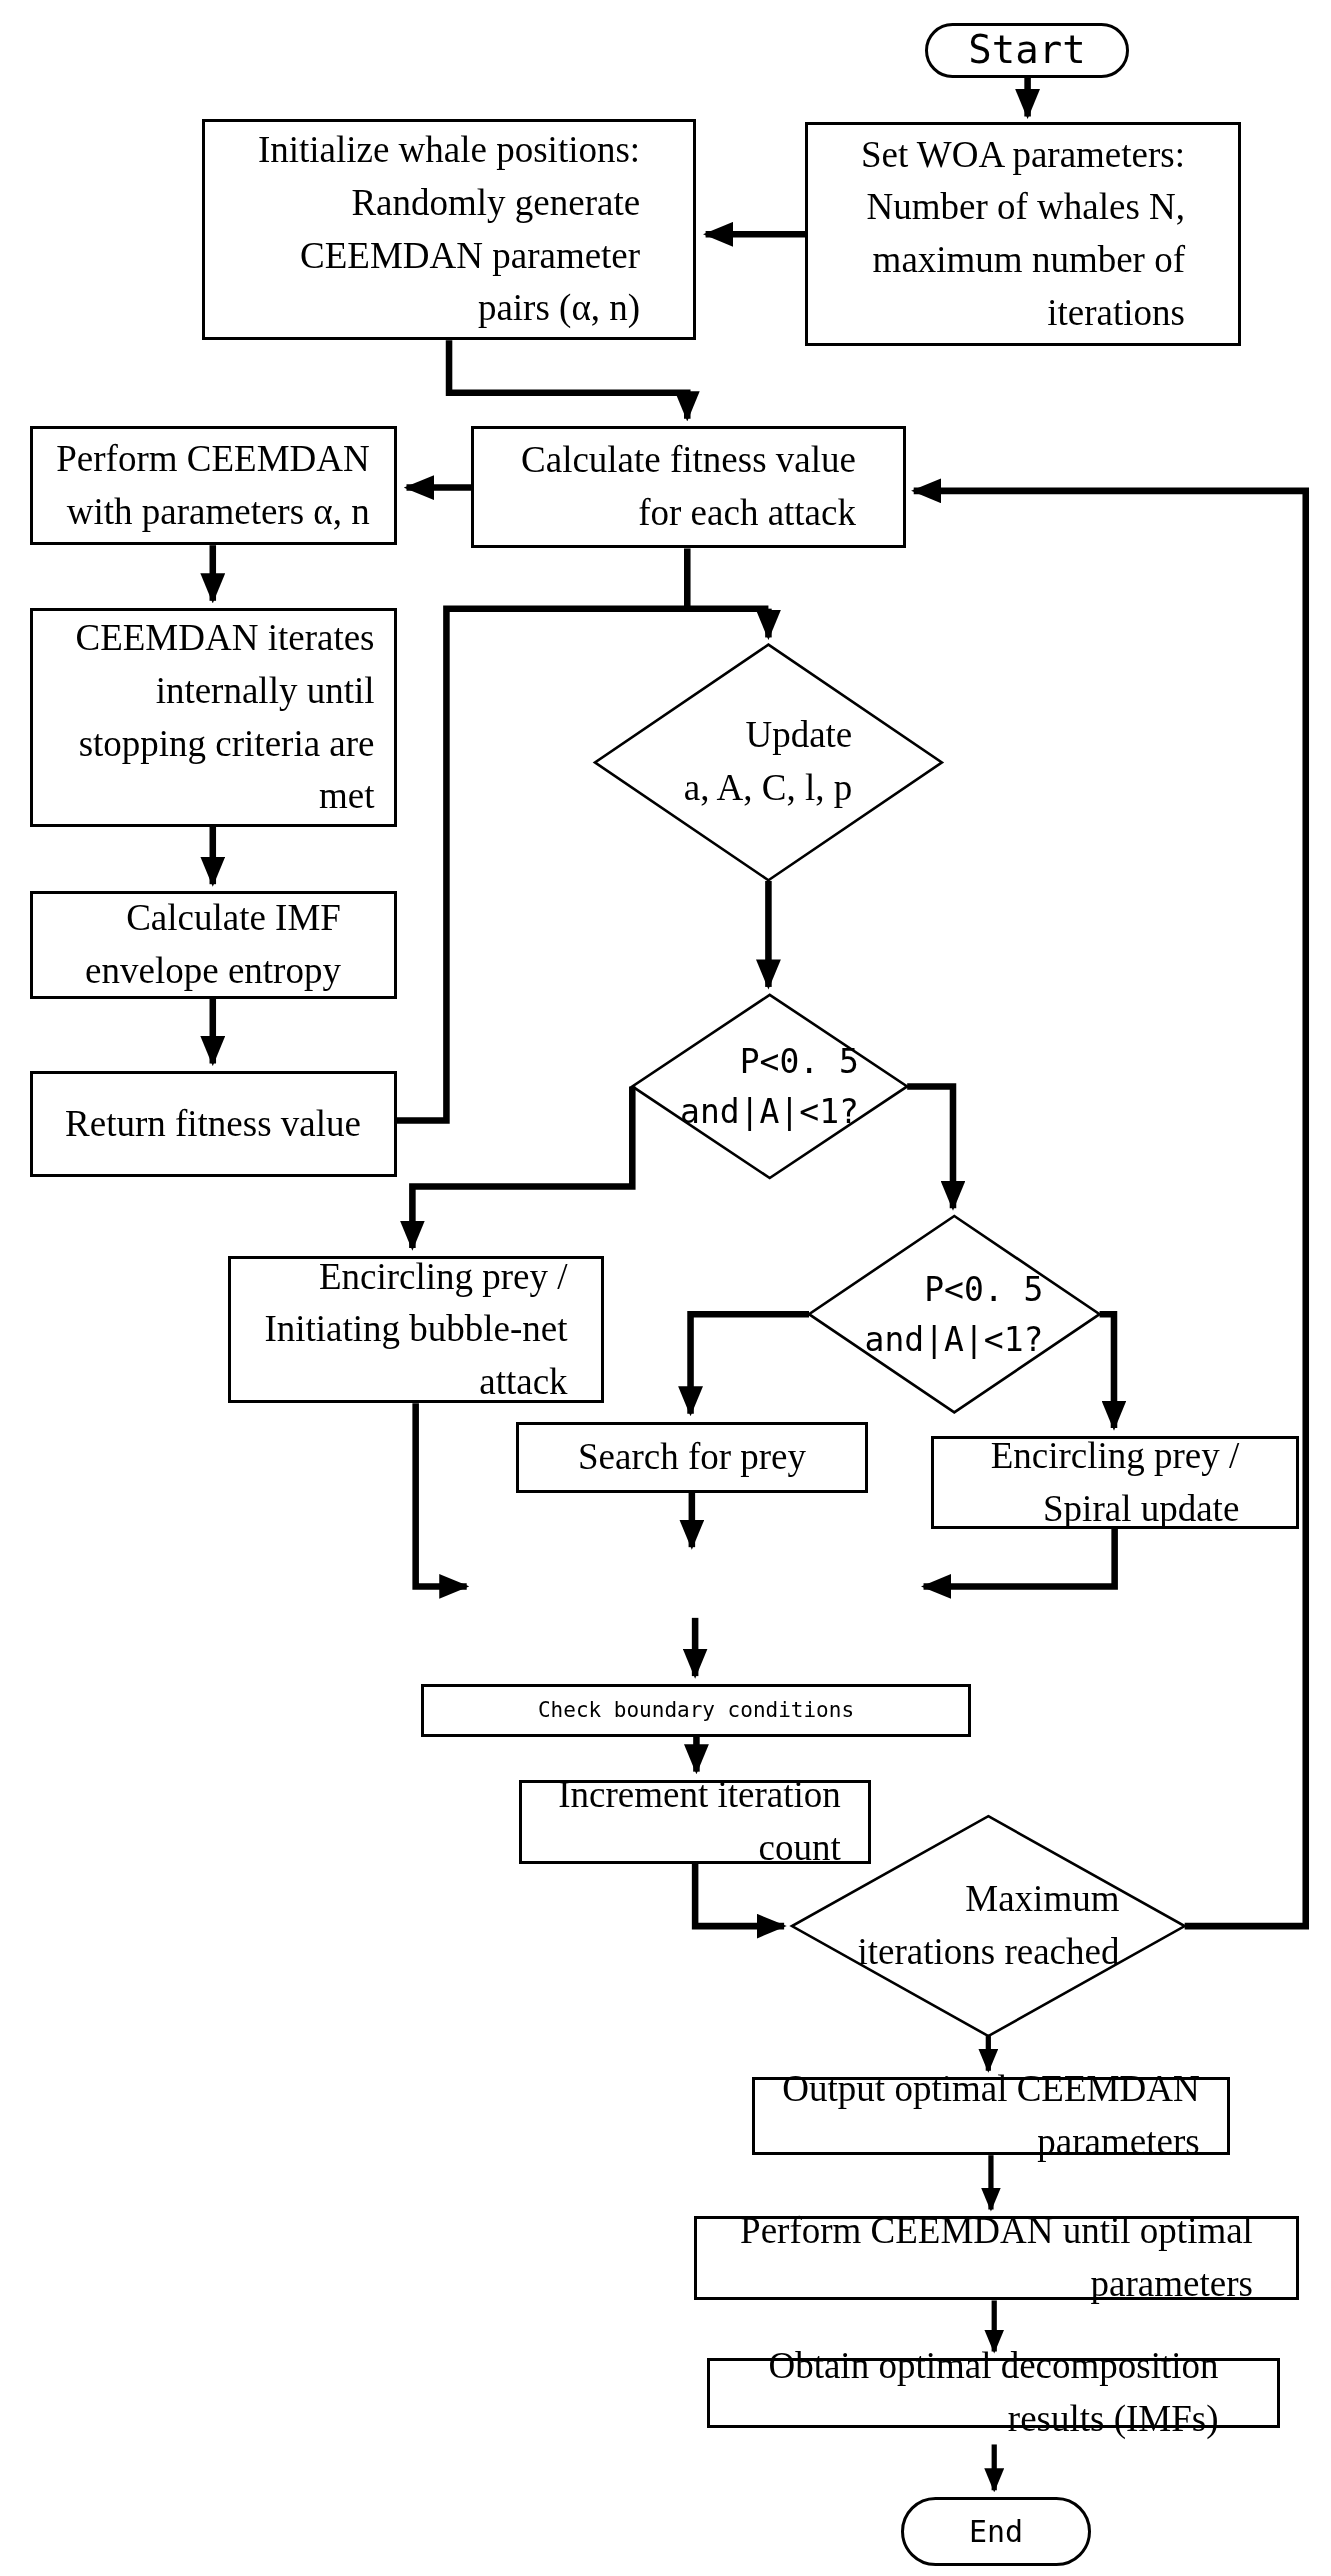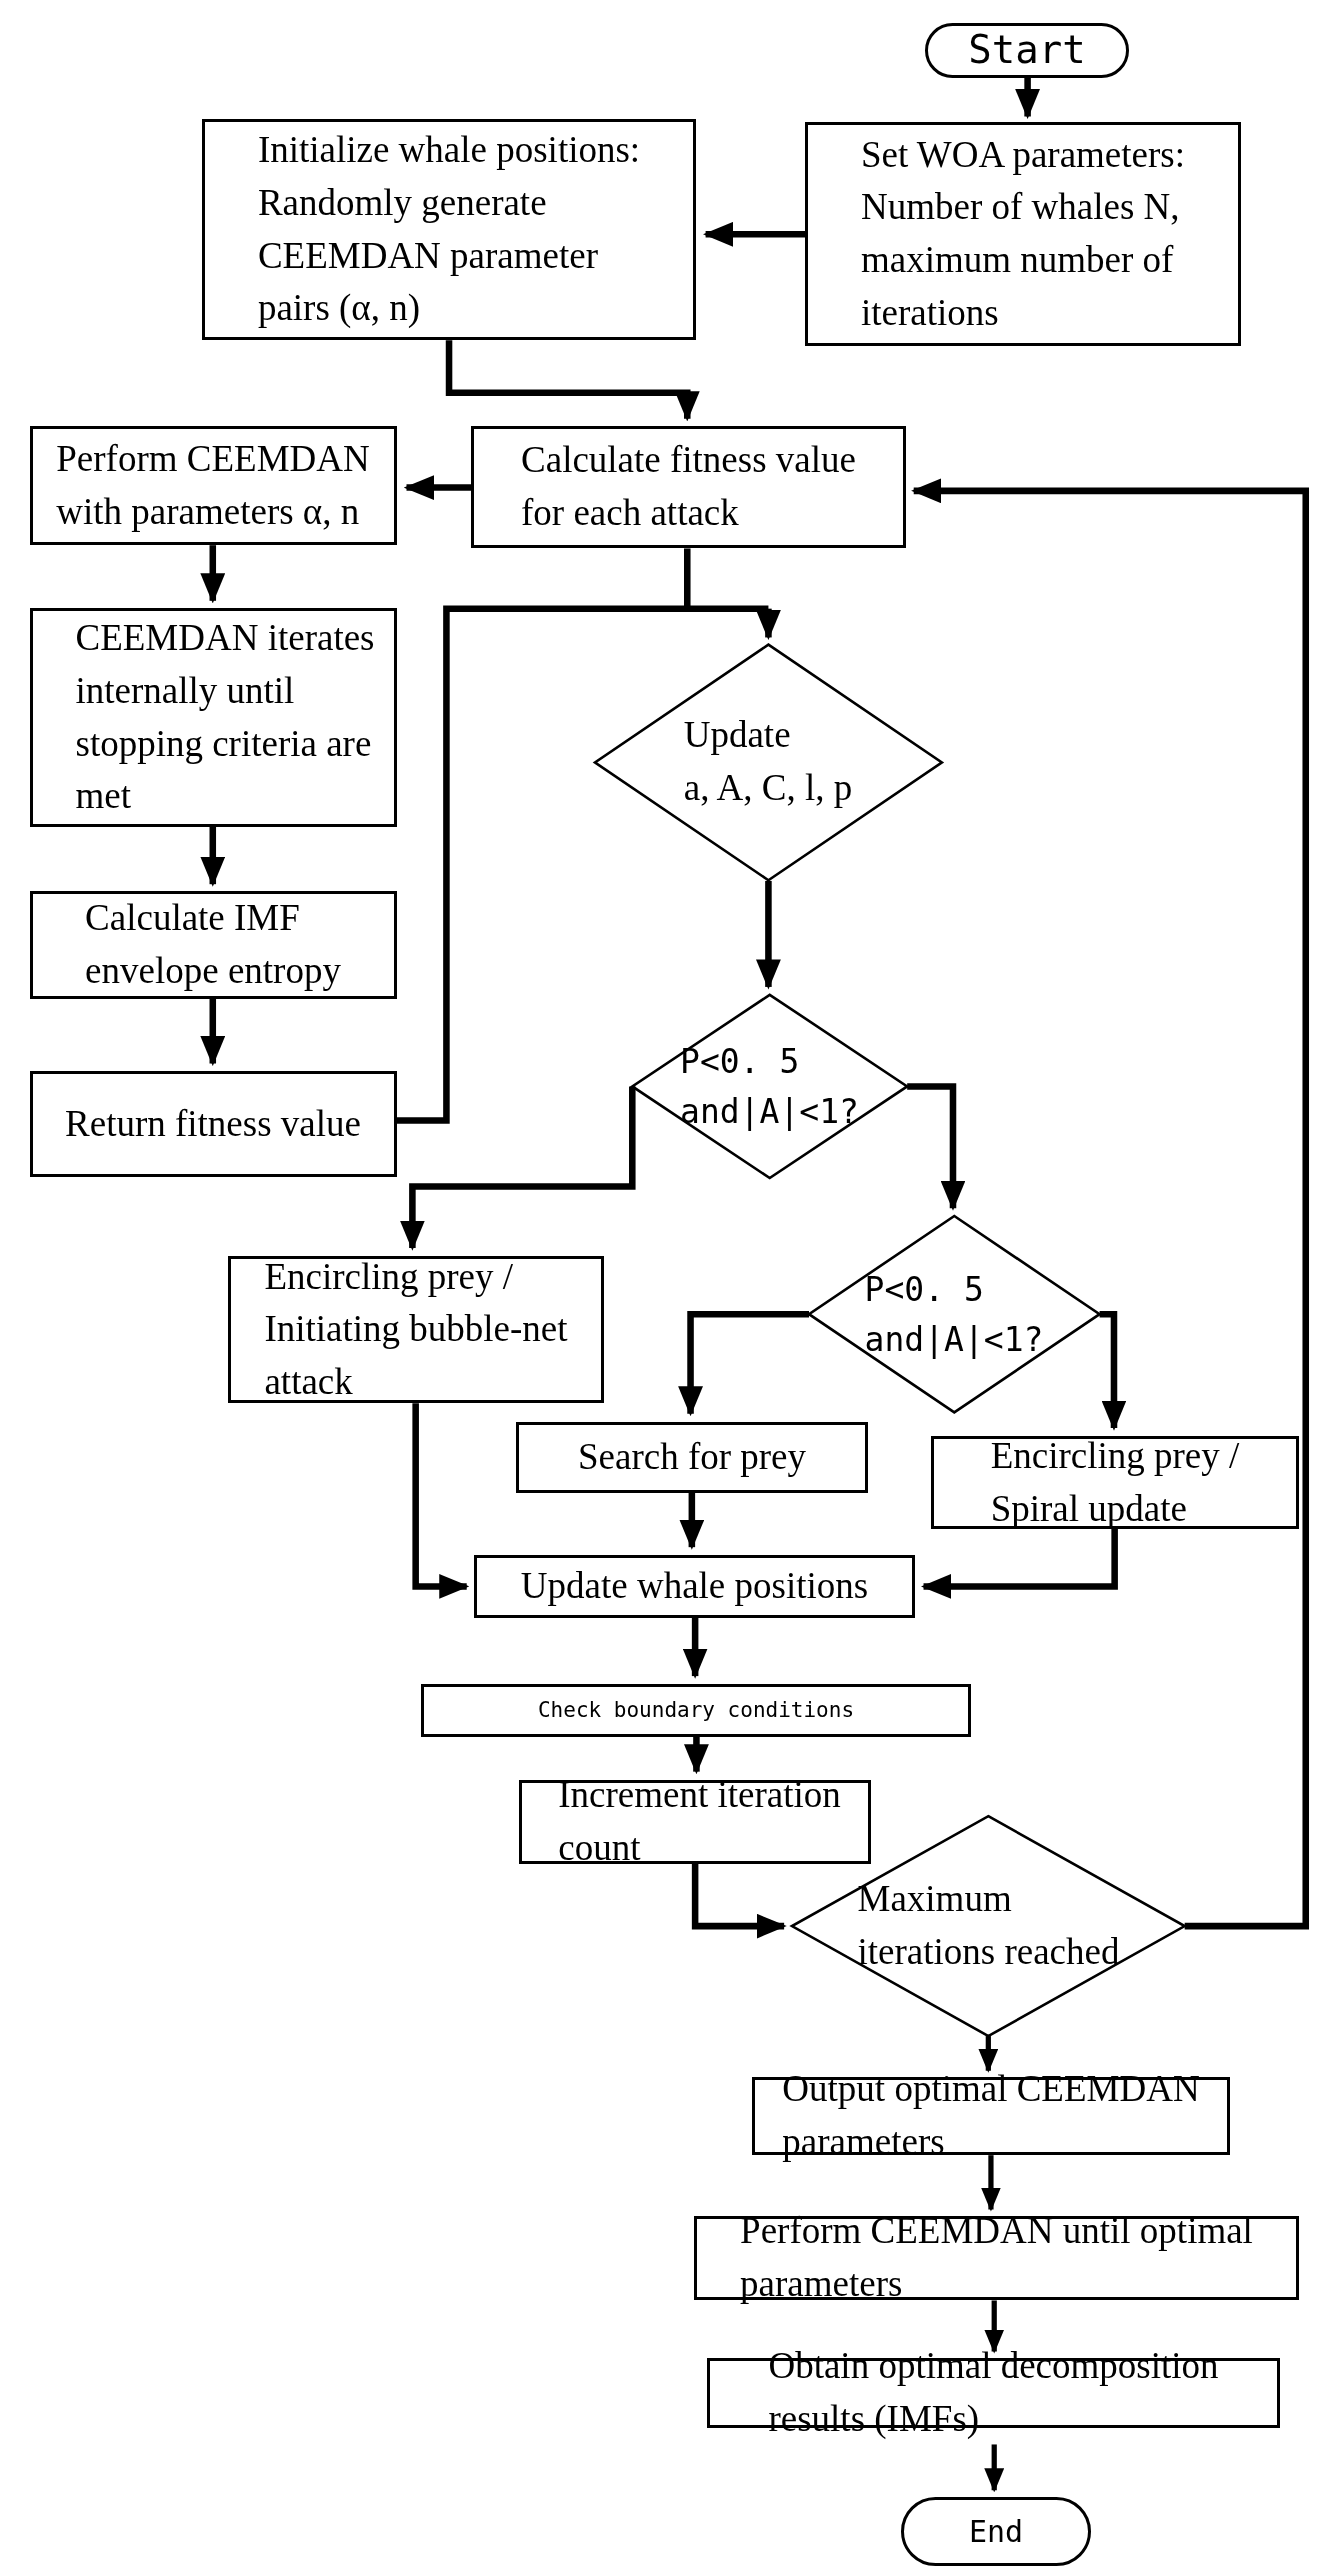--- a/index.html
+++ b/index.html
@@ -1,21 +1,21 @@
 <!DOCTYPE html>
 <html style="font-size:10.5px"><head>
 <meta charset="utf-8">
 <style>
   html,body{margin:0;padding:0;background:#ffffff;}
   #canvas{position:relative;width:1332px;height:2576px;background:#ffffff;overflow:hidden;}
   #wires{position:absolute;left:0;top:0;}
   .node{
     position:absolute;
     display:flex;align-items:center;justify-content:center;
-    text-align:left;white-space:pre-line;
+    text-align:right;white-space:pre-line;
     color:#000;box-sizing:border-box;
     font-family:"Liberation Serif","DejaVu Serif",serif;
     font-size:37px;line-height:1.42;
   }
   .box{border:3.3px solid #000;background:#fff;}
   .terminator{border:3.3px solid #000;background:#fff;}
   .mono{font-family:"DejaVu Sans Mono","Liberation Mono",monospace;font-size:35px;line-height:1.5;}
   .diamond-label{background:transparent;border:none;}
 
   
@@ -120,21 +120,20 @@
 and|A|&lt;1?</div>
   <div class="node diamond-label mono n-dp2">P&lt;0. 5
 and|A|&lt;1?</div>
 
   <div class="node box n-encbub">Encircling prey /
 Initiating bubble-net
 attack</div>
   <div class="node box n-search">Search for prey</div>
   <div class="node box n-encspi">Encircling prey /
 Spiral update</div>
-  <div class="node box n-updpos">Update whale positions</div>
   <div class="node box mono n-chkbnd">Check boundary conditions</div>
   <div class="node box n-inc">Increment iteration
 count</div>
 
   <div class="node diamond-label n-dmax">Maximum
 iterations reached</div>
 
   <div class="node box n-output">Output optimal CEEMDAN
 parameters</div>
   <div class="node box n-perfopt">Perform CEEMDAN until optimal

